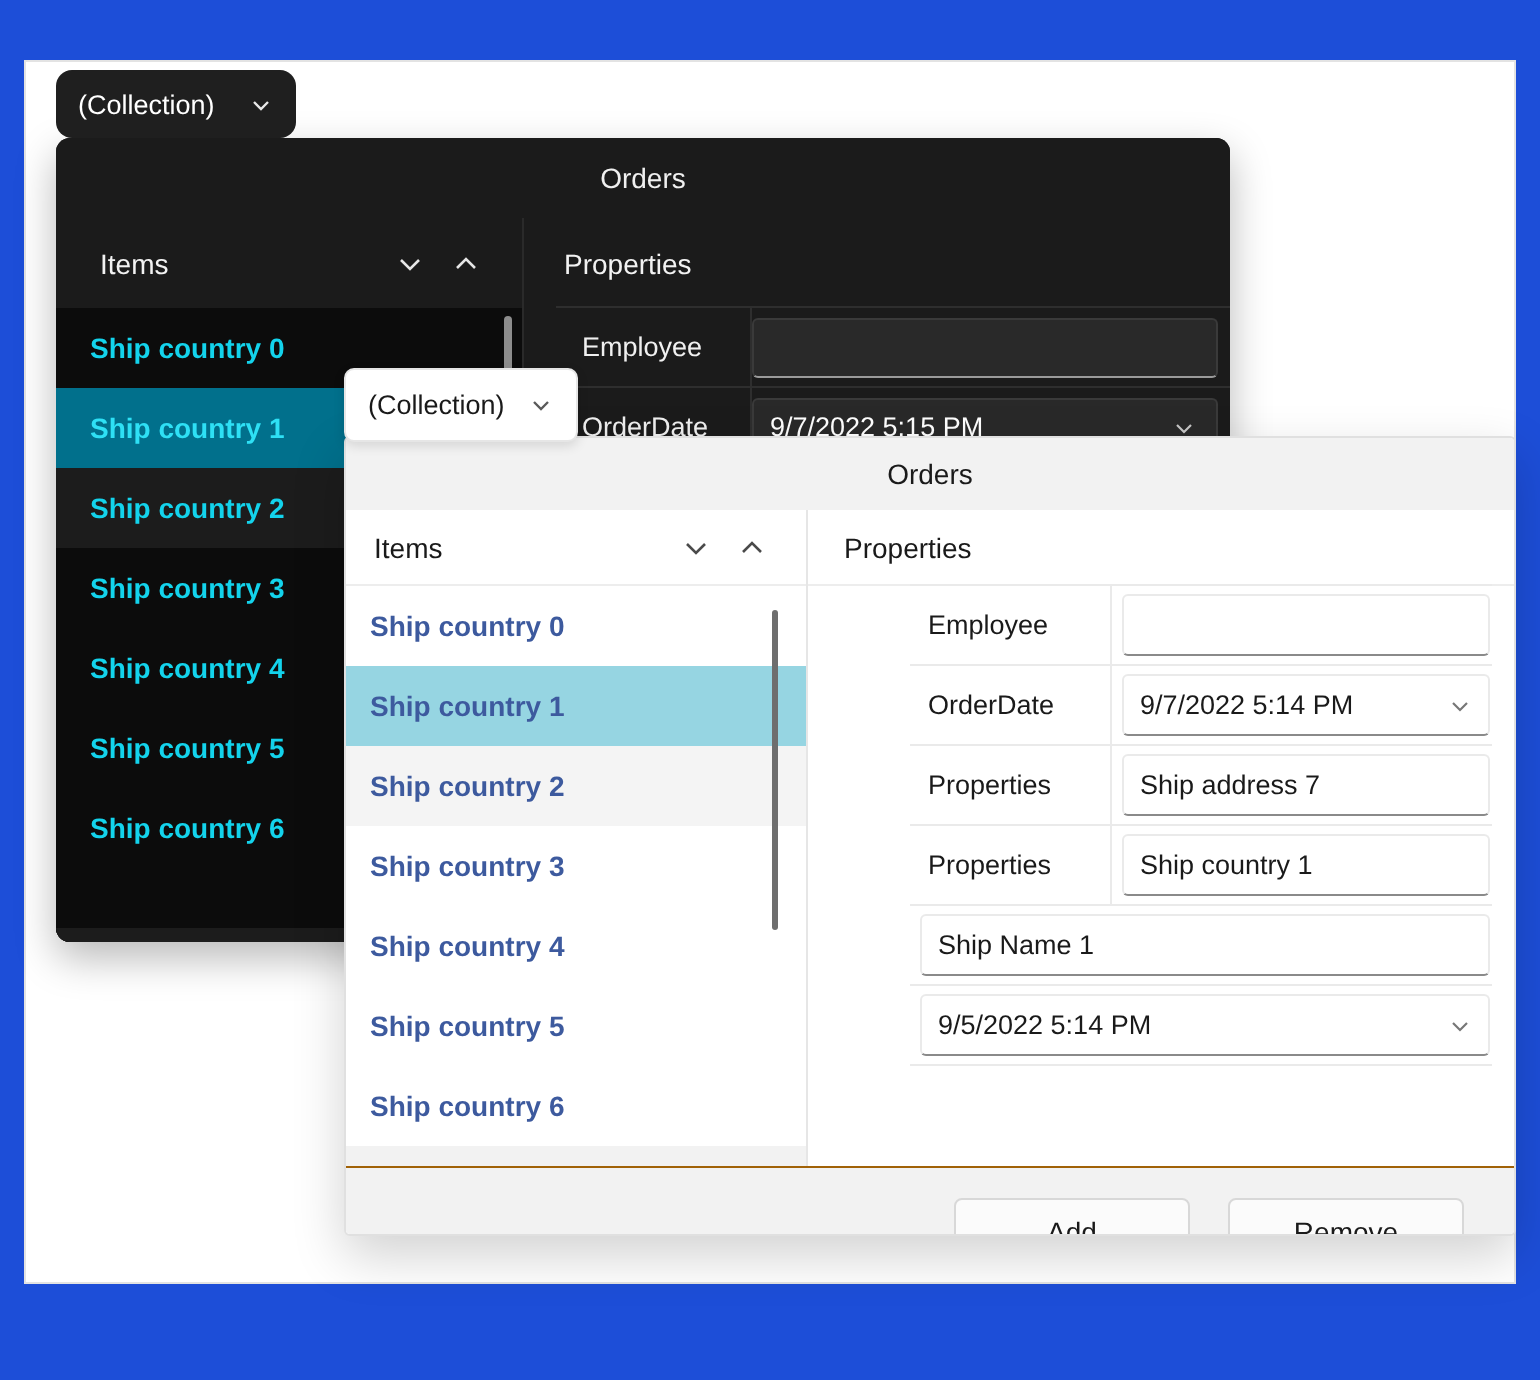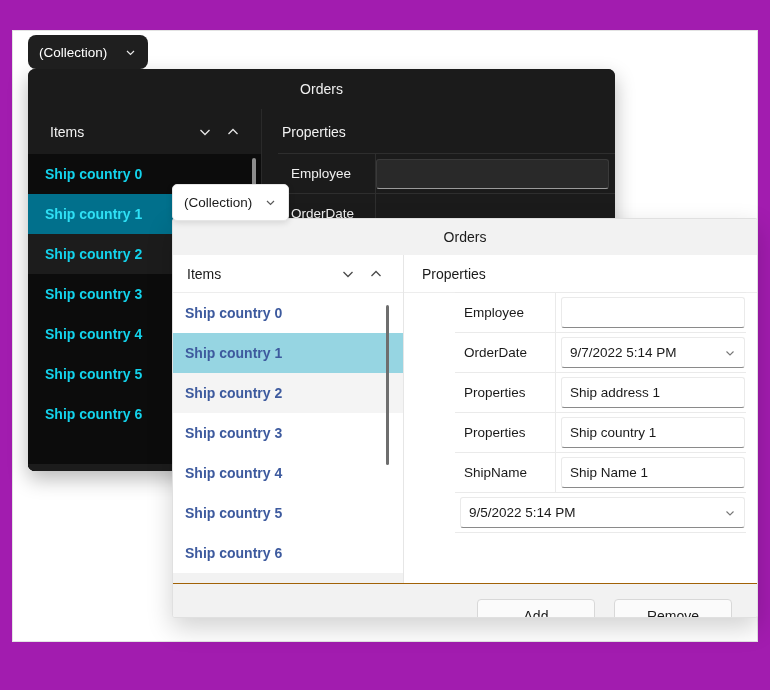--- a/index.html
+++ b/index.html
@@ -11,21 +11,21 @@
     background: #ffffff;
     font-family: "Liberation Sans", sans-serif;
     overflow: hidden;
   }
 
   
   #stage {
     position: relative;
     width: 770px;
     height: 690px;
-    background: #a21caf;
+    background: #1d4ed8;
   }
   .outer-frame {
     position: absolute;
     left: 12px;
     top: 30px;
     width: 746px;
     height: 612px;
     background: #ffffff;
     border: 1px solid #e3e3e3;
   }
@@ -466,20 +466,30 @@
             <div class="pname">Employee</div>
             <div class="pval">
               <div class="dk-input">
                 <span class="v"></span>
               </div>
             </div>
           </div>
 
           <div class="prow">
             <div class="pname">OrderDate</div>
+            <div class="pval">
+              <div class="dk-input">
+                <span class="v">9/7/2022 5:15 PM</span>
+                <span class="cv">
+                  <svg class="ico" width="12" height="12" viewBox="0 0 12 12">
+                      <path d="M2.5 4.5 L6 8 L9.5 4.5" fill="none" stroke="#c8c8c8" stroke-width="1.1"></path>
+                    </svg>
+                </span>
+              </div>
+            </div>
           </div>
 
         </div>
       </div>
 
     </div>
   </div>
 
   <div class="collection-pill-light">
     <span class="pill-text">(Collection)</span>
@@ -565,36 +575,35 @@
                     </svg>
                 </span>
               </div>
             </div>
           </div>
 
           <div class="prow">
             <div class="pname">Properties</div>
             <div class="pval">
               <div class="lt-input">
-                <span class="v">Ship address 1</span>
+                <span class="v">Ship address 7</span>
               </div>
             </div>
           </div>
 
           <div class="prow">
             <div class="pname">Properties</div>
             <div class="pval">
               <div class="lt-input">
                 <span class="v">Ship country 1</span>
               </div>
             </div>
           </div>
 
           <div class="prow">
-            <div class="pname">ShipName</div>
             <div class="pval">
               <div class="lt-input">
                 <span class="v">Ship Name 1</span>
               </div>
             </div>
           </div>
 
           <div class="prow">
             <div class="pval">
               <div class="lt-input">

